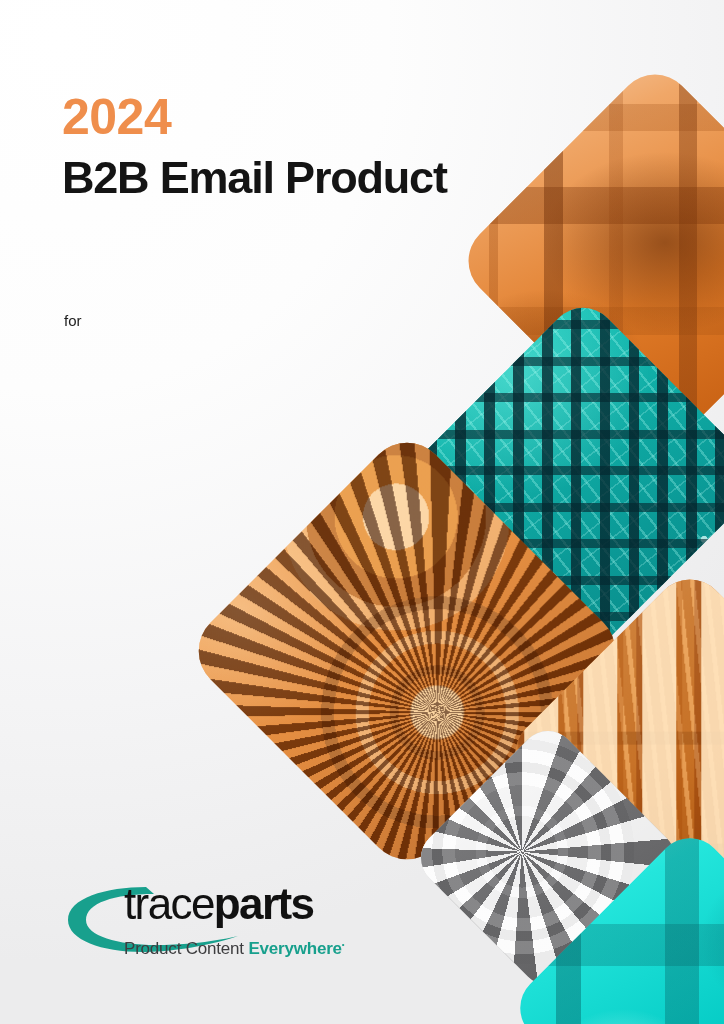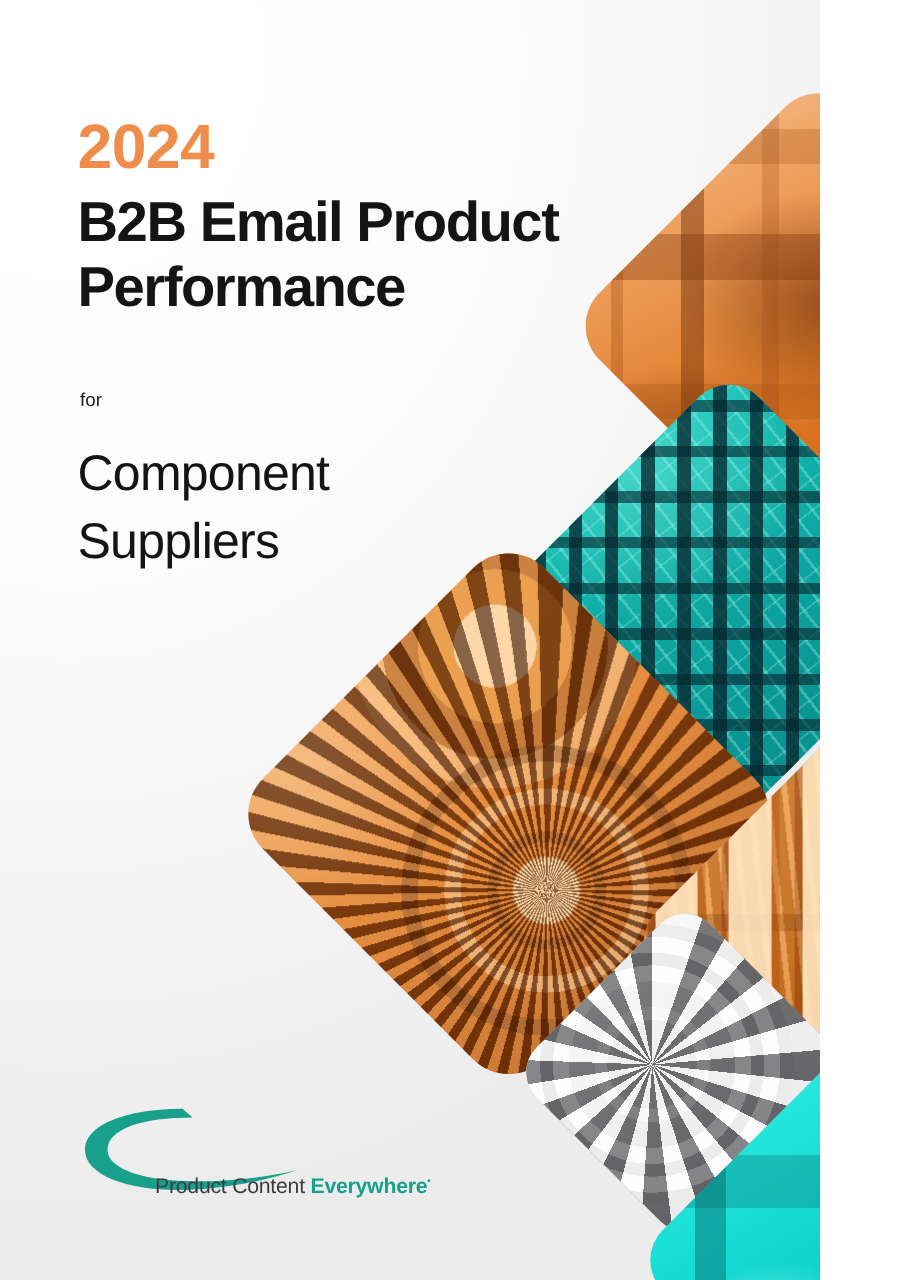--- a/index.html
+++ b/index.html
@@ -4,21 +4,21 @@
 <title>2024 B2B Email Campaign Performance</title>
 <style>
   * { margin:0; padding:0; box-sizing:border-box; }
   html, body {
     width:724px; height:1024px;
     font-family:"Liberation Sans", sans-serif;
     background:#ffffff;
   }
   .page {
     position:relative;
-    width:656px; height:1024px;
+    width:724px; height:1024px;
     overflow:hidden;
     background:
       radial-gradient(120% 90% at 8% 4%, #ffffff 0%, #fdfdfd 38%, #f4f4f5 72%, #ececed 100%);
   }
 
   
   .collage {
     position:absolute;
     inset:0;
     overflow:hidden;
@@ -301,40 +301,38 @@
     </div>
 
   </div>
 
   <div class="content">
 
     <div class="year" style="color: rgb(239, 142, 76);">2024</div>
 
     <h1 class="title">
       <span>B2B Email Product</span>
-      <span class="l2">Performance</span>
     </h1>
 
     <div class="for">for</div>
 
-    <h2 class="subtitle">
-      <span>Component</span>
-      <span class="s2">Suppliers</span>
-    </h2>
   </div>
 
   <div class="logo">
 
     <svg class="logo-mark" viewBox="0 0 290 96" xmlns="http://www.w3.org/2000/svg">
       <path d="M84 9 C44 9 6 20 6 42 C6 62 40 74 80 74
                C104 74 140 70 176 58
                C146 65 116 67 94 67
                C56 67 24 58 24 42
                C24 25 52 16 92 16 Z" fill="#18a08d"></path>
     </svg>
 
+    <div class="wordmark">
+      <span class="w-trace">trace</span><span class="w-parts">parts</span>
+    </div>
 
     <div class="tagline">
       <span class="t-a">Product Content </span><span class="t-b">Everywhere</span><span class="t-tm">•</span>
     </div>
   </div>
 
 </div>
 
 </body></html>

